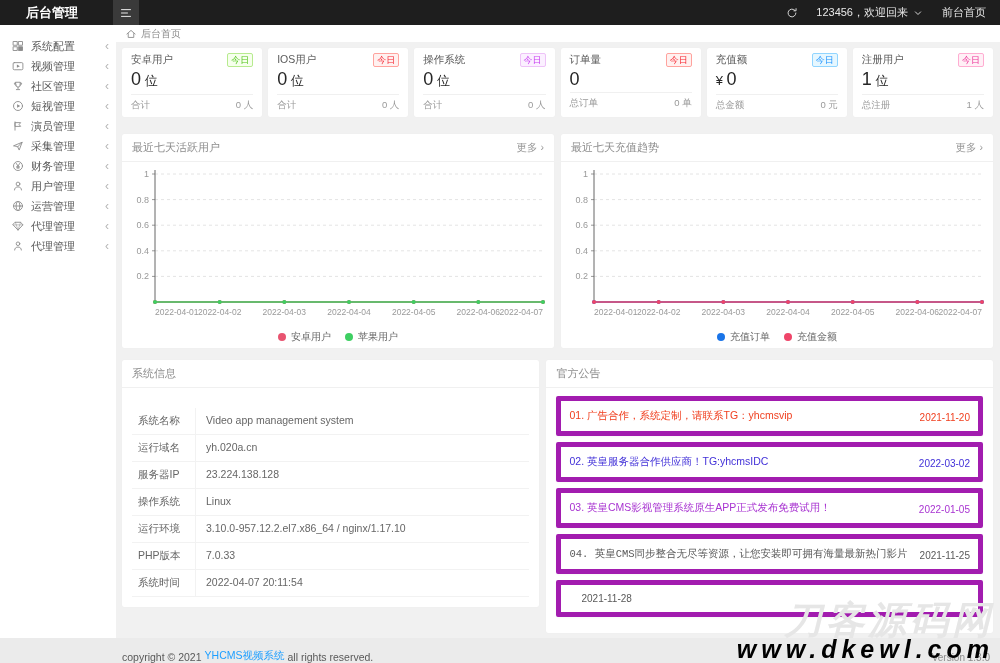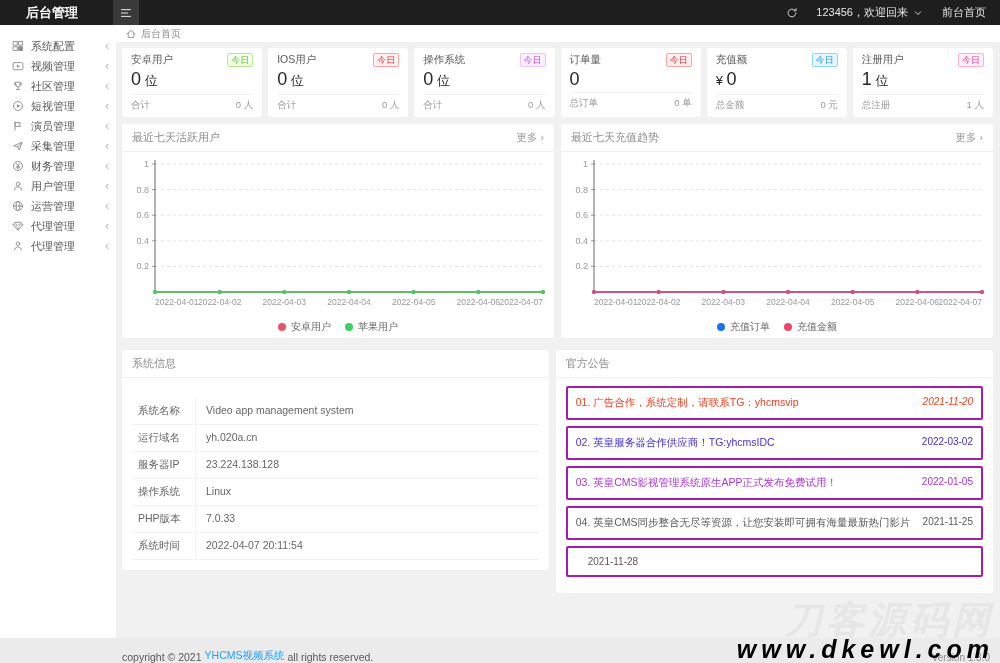--- a/index.html
+++ b/index.html
@@ -31,37 +31,37 @@
   .stats{display:flex;gap:6px}
   .card{flex:1;background:#fff;border-radius:2px;padding:5px 9px 0;box-shadow:0 0 1px rgba(0,0,0,.06)}
   .card-head{display:flex;justify-content:space-between;align-items:center;font-size:10.5px;color:#595959}
   .badge{font-size:9px;padding:0 3px;border:1px solid;border-radius:2px;line-height:12px;white-space:nowrap}
   .card-num{font-size:18px;color:#262626;margin:2px 0 3px;line-height:20px}
   .card-num .unit{font-size:13px}
   .card-num .prefix{font-size:13px}
   .card-foot{display:flex;justify-content:space-between;border-top:1px solid #f0f0f0;
     font-size:9.5px;color:#999;padding:4px 0 5px}
   .row2,.row3{display:flex;gap:7px;align-items:flex-start}
-  .row2{margin-top:7px}
+  .row2{margin-top:17px}
   .row3{margin-top:12px}
   .panel{flex:1;background:#fff;border-radius:2px;box-shadow:0 0 1px rgba(0,0,0,.06)}
   .panel-head{display:flex;justify-content:space-between;align-items:center;padding:6px 10px;
     border-bottom:1px solid #f0f0f0;font-size:11px;color:#8c8c8c}
   .more{color:#999;font-size:10.5px;cursor:pointer}
   .chart-body{height:186px}
   .chart-body svg{display:block;width:100%;height:100%}
   
   .info-table{margin:20px 10px 10px}
   .info-row{display:flex;border-bottom:1px solid #f2f2f2;font-size:10.5px;color:#666}
   .info-label{width:64px;padding:6px 6px;border-right:1px solid #f2f2f2;flex-shrink:0}
   .info-value{flex:1;padding:6px 10px;white-space:nowrap;overflow:hidden}
   
   .ann-list{padding:8px 10px 10px}
-  .ann-item{display:flex;justify-content:space-between;align-items:flex-start;padding:8px 8px;
-    margin-bottom:6px;border:2px solid #a21caf;border-radius:2px;font-size:10.5px;cursor:pointer;
+  .ann-item{display:flex;justify-content:space-between;align-items:flex-end;padding:8px 8px;
+    margin-bottom:6px;border:5px solid #a21caf;border-radius:2px;font-size:10.5px;cursor:pointer;
     box-shadow:0 1px 2px rgba(0,0,0,.03)}
   .ann-text{white-space:nowrap;overflow:hidden;text-overflow:ellipsis}
   .ann-date{margin-left:12px;white-space:nowrap;font-size:10px}
   
   .footer{position:absolute;bottom:0;left:0;right:0;height:25px;background:#ebebeb;
     display:flex;align-items:flex-end;font-size:10.5px;color:#595959;padding-left:122px;z-index:2}
   .footer .brandlink{color:#1e9fff;cursor:pointer;margin:0 3px}
   .version{margin-left:auto;padding-right:10px;color:#8c8c8c;font-size:10px}
   .watermark{position:absolute;right:6px;bottom:1px;text-align:right;z-index:5;pointer-events:none;
     font-style:italic;font-weight:bold;line-height:1}
@@ -424,48 +424,52 @@
             </div>
             <div class="info-row">
               <div class="info-label">服务器IP</div>
               <div class="info-value">23.224.138.128</div>
             </div>
             <div class="info-row">
               <div class="info-label">操作系统</div>
               <div class="info-value">Linux</div>
             </div>
             <div class="info-row">
+              <div class="info-label">运行环境</div>
+              <div class="info-value">3.10.0-957.12.2.el7.x86_64 / nginx/1.17.10</div>
+            </div>
+            <div class="info-row">
               <div class="info-label">PHP版本</div>
               <div class="info-value">7.0.33</div>
             </div>
             <div class="info-row">
               <div class="info-label">系统时间</div>
               <div class="info-value">2022-04-07 20:11:54</div>
             </div>
           </div>
       </div>
       <div class="panel">
         <div class="panel-head">
           <span>官方公告</span>
         </div>
         <div class="ann-list" id="ann-list">
             <div class="ann-item">
               <span class="ann-text" style="color: rgb(240, 64, 32);">01. 广告合作，系统定制，请联系TG：yhcmsvip</span>
-              <span class="ann-date" style="color: rgb(240, 64, 32); font-style: italic;">2021-11-20</span>
+              <span class="ann-date" style="color: rgb(240, 64, 32);">2021-11-20</span>
             </div>
             <div class="ann-item">
               <span class="ann-text" style="color: rgb(65, 48, 216);">02. 英皇服务器合作供应商！TG:yhcmsIDC</span>
               <span class="ann-date" style="color: rgb(65, 48, 216);">2022-03-02</span>
             </div>
             <div class="ann-item">
               <span class="ann-text" style="color: rgb(168, 51, 209);">03. 英皇CMS影视管理系统原生APP正式发布免费试用！</span>
               <span class="ann-date" style="color: rgb(168, 51, 209);">2022-01-05</span>
             </div>
             <div class="ann-item">
-              <span class="ann-text" style="color: rgb(89, 89, 89);">04. 英皇CMS同步整合无尽等资源，让您安装即可拥有海量最新热门影片</span>
+              <span class="ann-text" style="color: rgb(89, 89, 89); font-family: Liberation Mono, monospace;">04. 英皇CMS同步整合无尽等资源，让您安装即可拥有海量最新热门影片</span>
               <span class="ann-date" style="color: rgb(89, 89, 89);">2021-11-25</span>
             </div>
             <div class="ann-item">
               <span class="ann-date" style="color: rgb(89, 89, 89);">2021-11-28</span>
             </div>
           </div>
       </div>
     </div>
   </div>
 </div>

